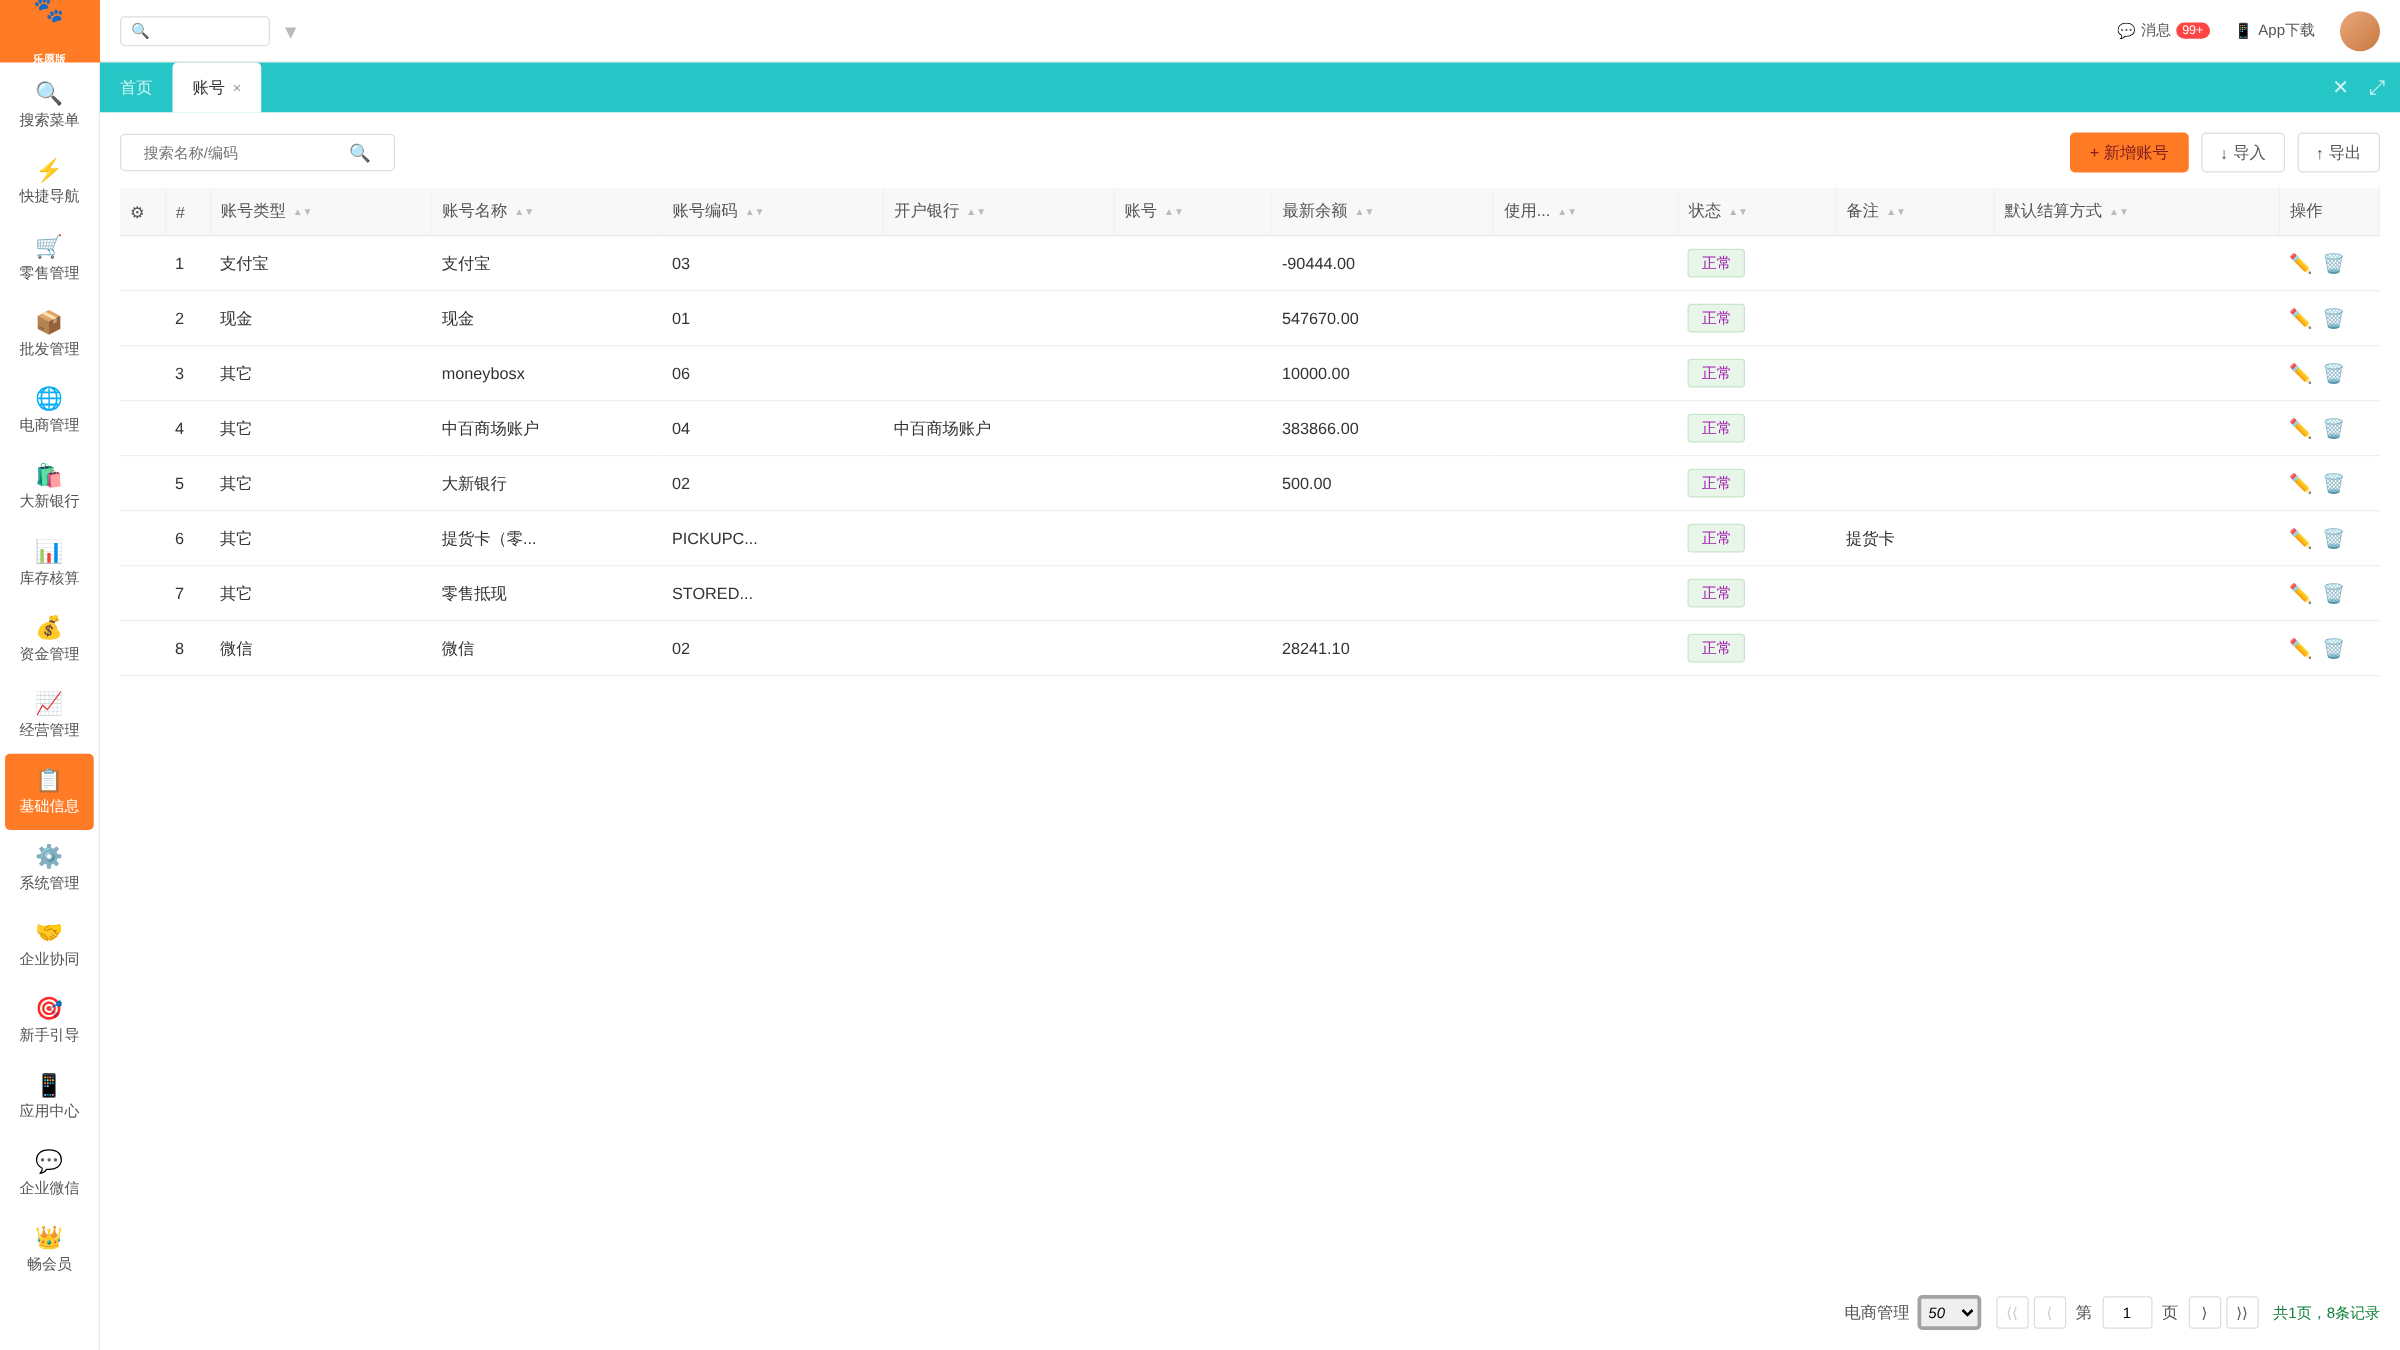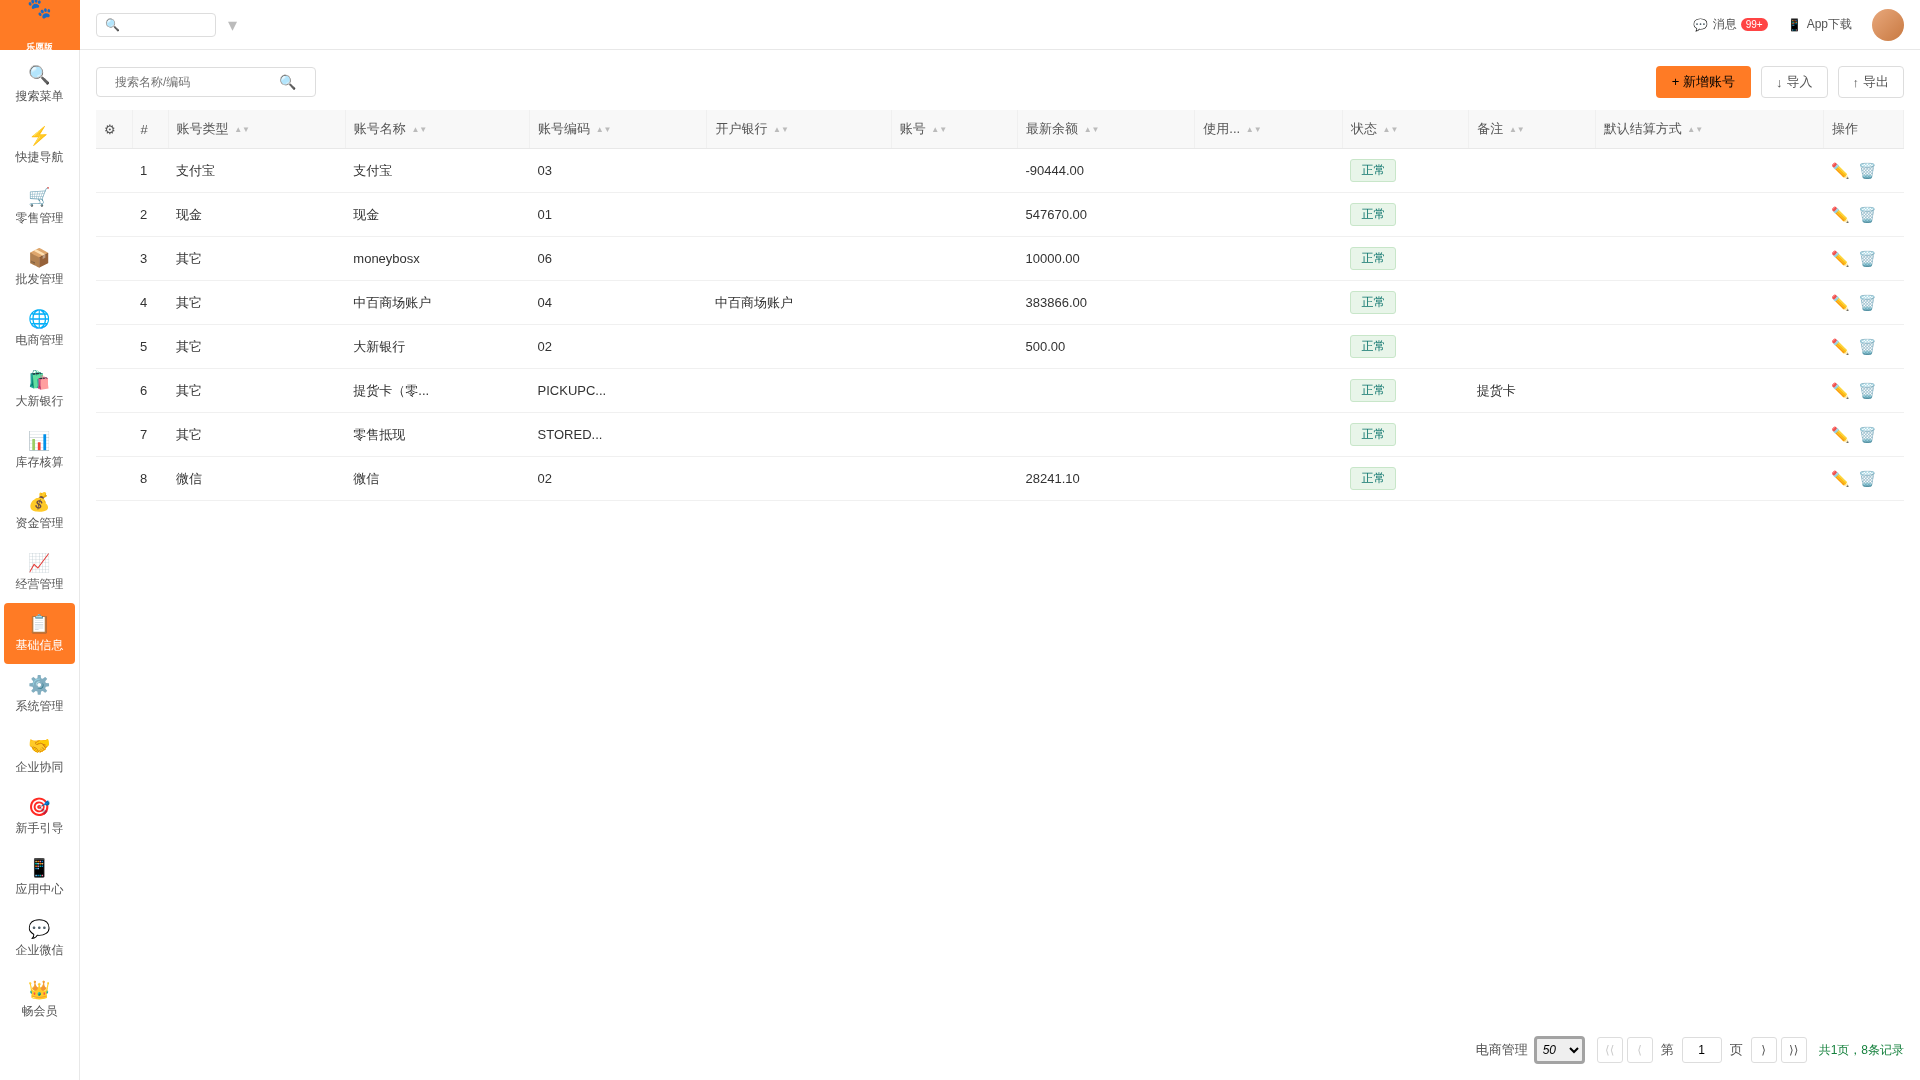--- a/index.html
+++ b/index.html
@@ -211,21 +211,21 @@
       color: #aaa;
       font-size: 14px;
     }
     .toolbar-right {
       display: flex;
       align-items: center;
       gap: 10px;
     }
     .btn-primary {
       background: #ff7b25;
-      color: #000000;
+      color: #7f1d1d;
       border: none;
       border-radius: 4px;
       padding: 7px 16px;
       font-size: 13px;
       cursor: pointer;
       display: flex;
       align-items: center;
       gap: 4px;
     }
     .btn-outline {
@@ -279,21 +279,21 @@
     .th-settings {
       width: 36px;
       text-align: center;
     }
     .status-badge {
       display: inline-block;
       padding: 2px 10px;
       border-radius: 3px;
       font-size: 12px;
       background: #e8f5e9;
-      color: #0f766e;
+      color: #a21caf;
       border: 1px solid #c8e6c9;
     }
     .action-icons {
       display: flex;
       align-items: center;
       gap: 8px;
     }
     .action-icon-btn {
       background: none;
       border: none;
@@ -447,20 +447,33 @@
         <span class="badge">99+</span>
       </div>
       <div class="topbar-app">
         <span>📱</span>
         <span>App下载</span>
       </div>
       <div class="avatar" style="background: linear-gradient(135deg, #e8a87c, #c87941);"></div>
     </div>
   </div>
 
+  <div class="tabbar">
+    <div class="tab">
+      <span>首页</span>
+    </div>
+    <div class="tab active">
+      <span>账号</span>
+      <span class="tab-close">×</span>
+    </div>
+    <div class="tabbar-actions">
+      <button class="tabbar-action-btn">✕</button>
+      <button class="tabbar-action-btn">⤢</button>
+    </div>
+  </div>
 
   <div class="content-area">
 
     <div class="content-toolbar">
       <div class="search-box">
         <input type="text" placeholder="搜索名称/编码" style="">
         <button class="search-icon-btn">🔍</button>
       </div>
       <div class="toolbar-right">
         <button class="btn-primary">+ 新增账号</button>

